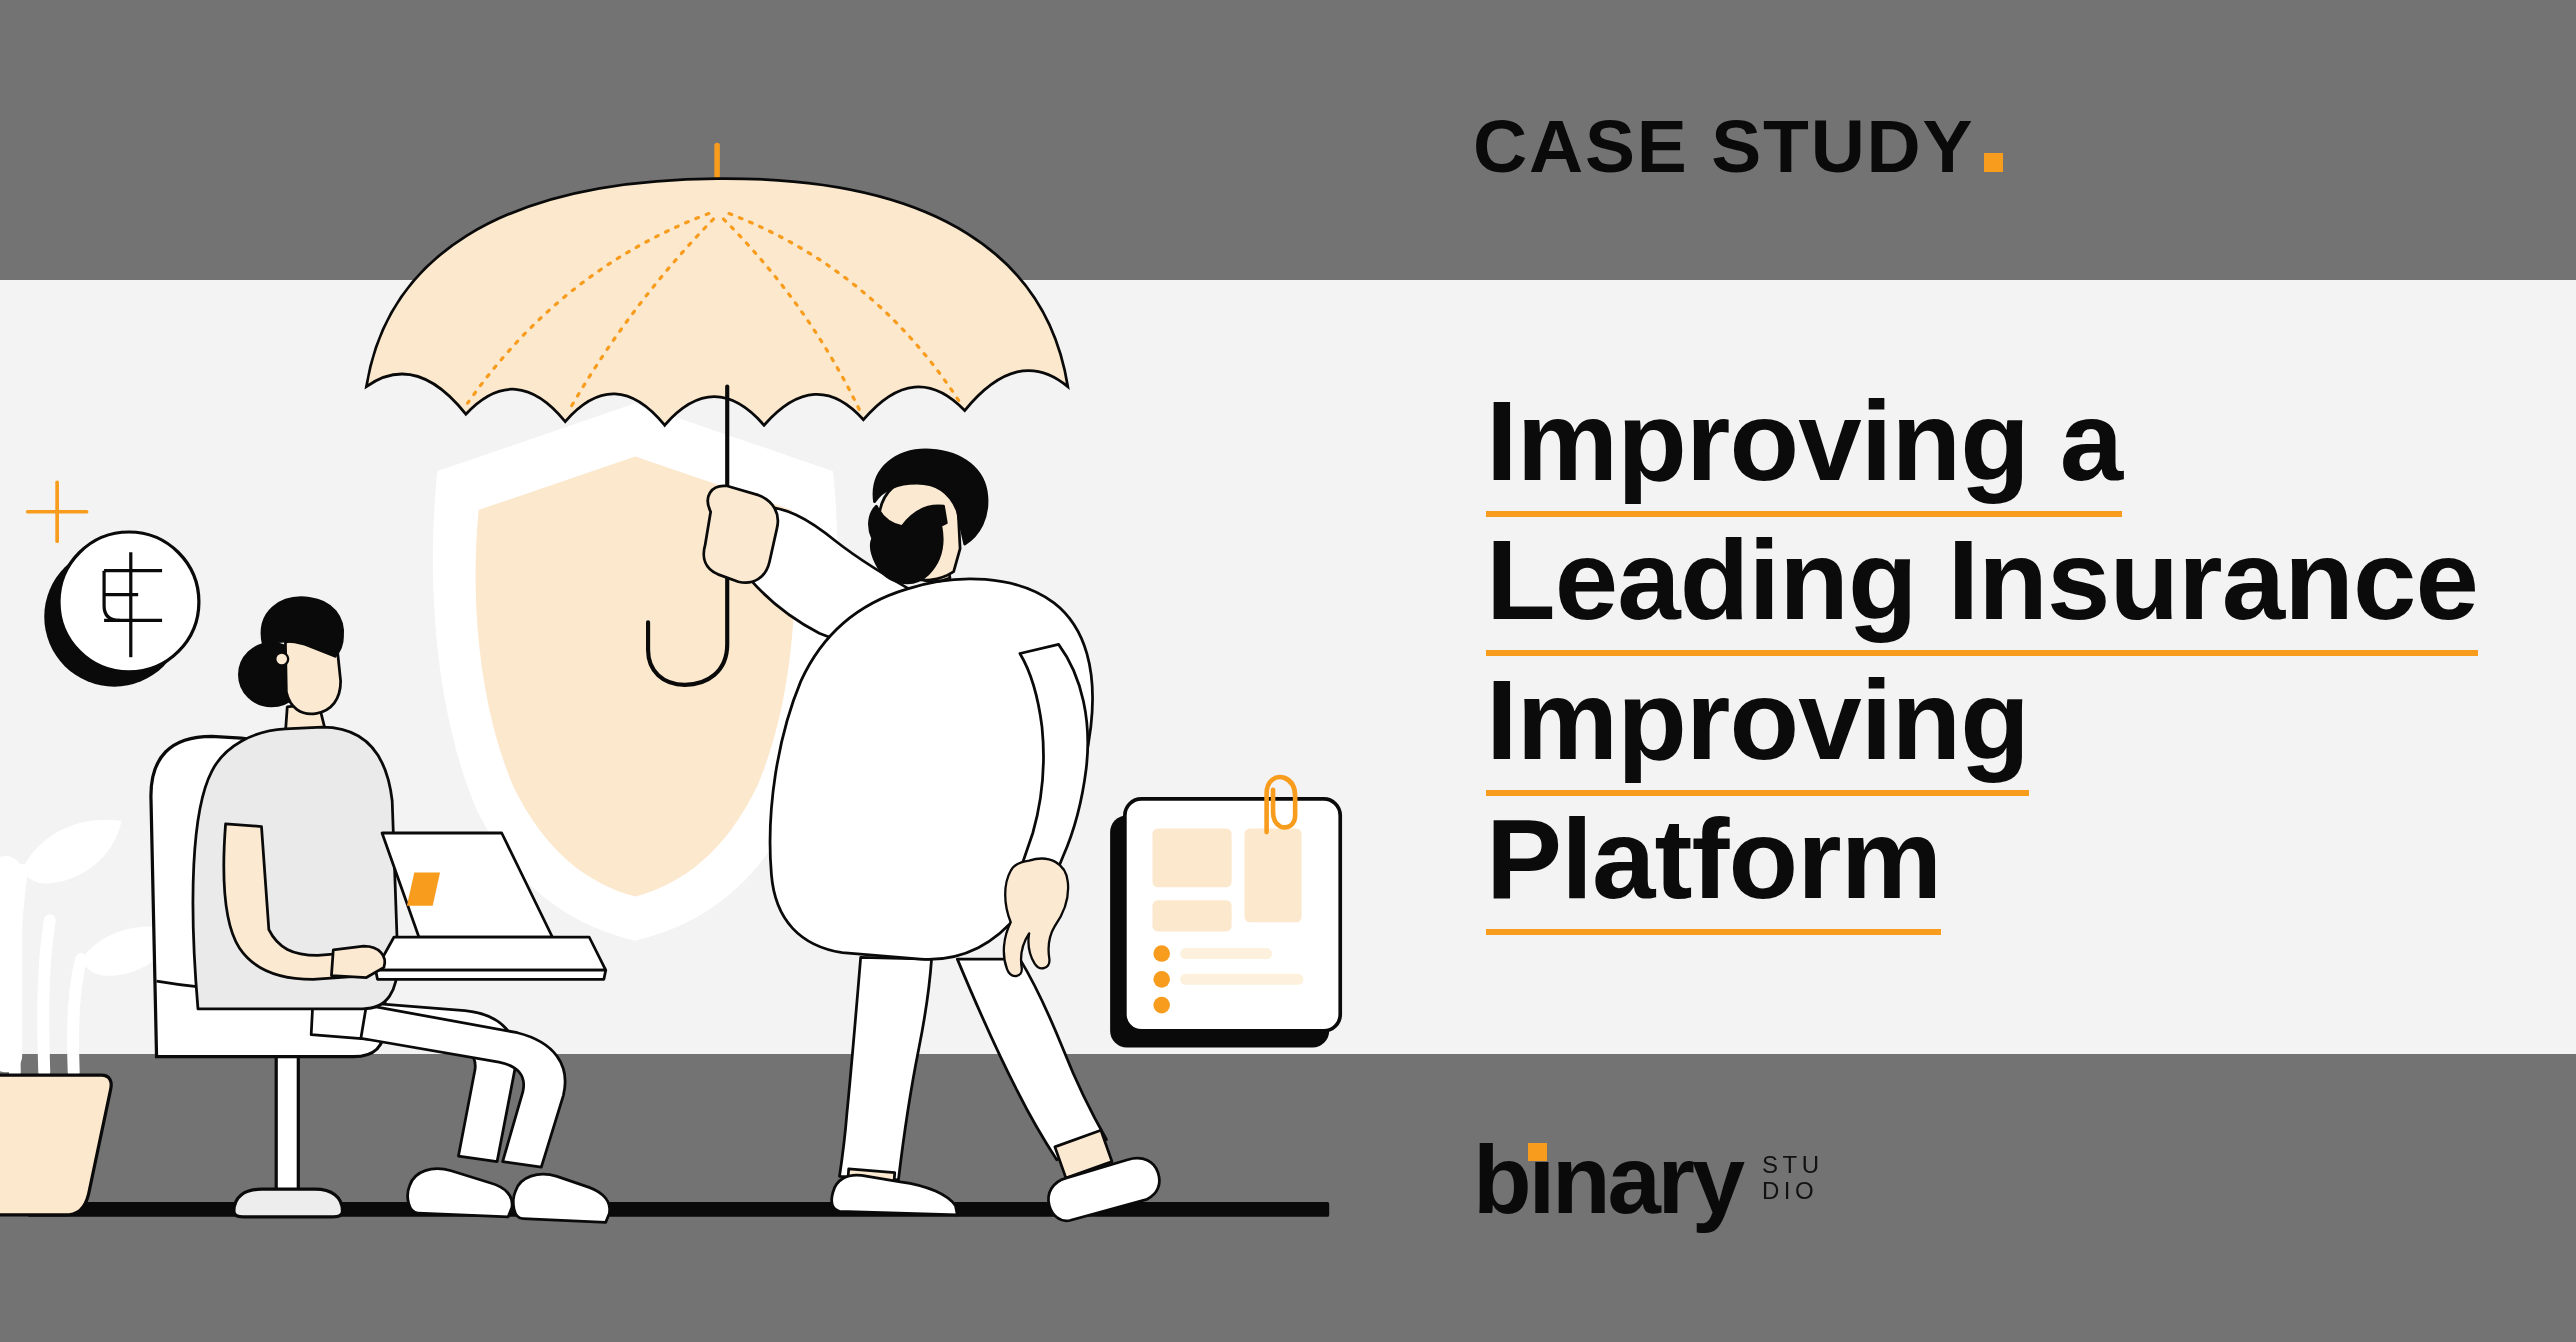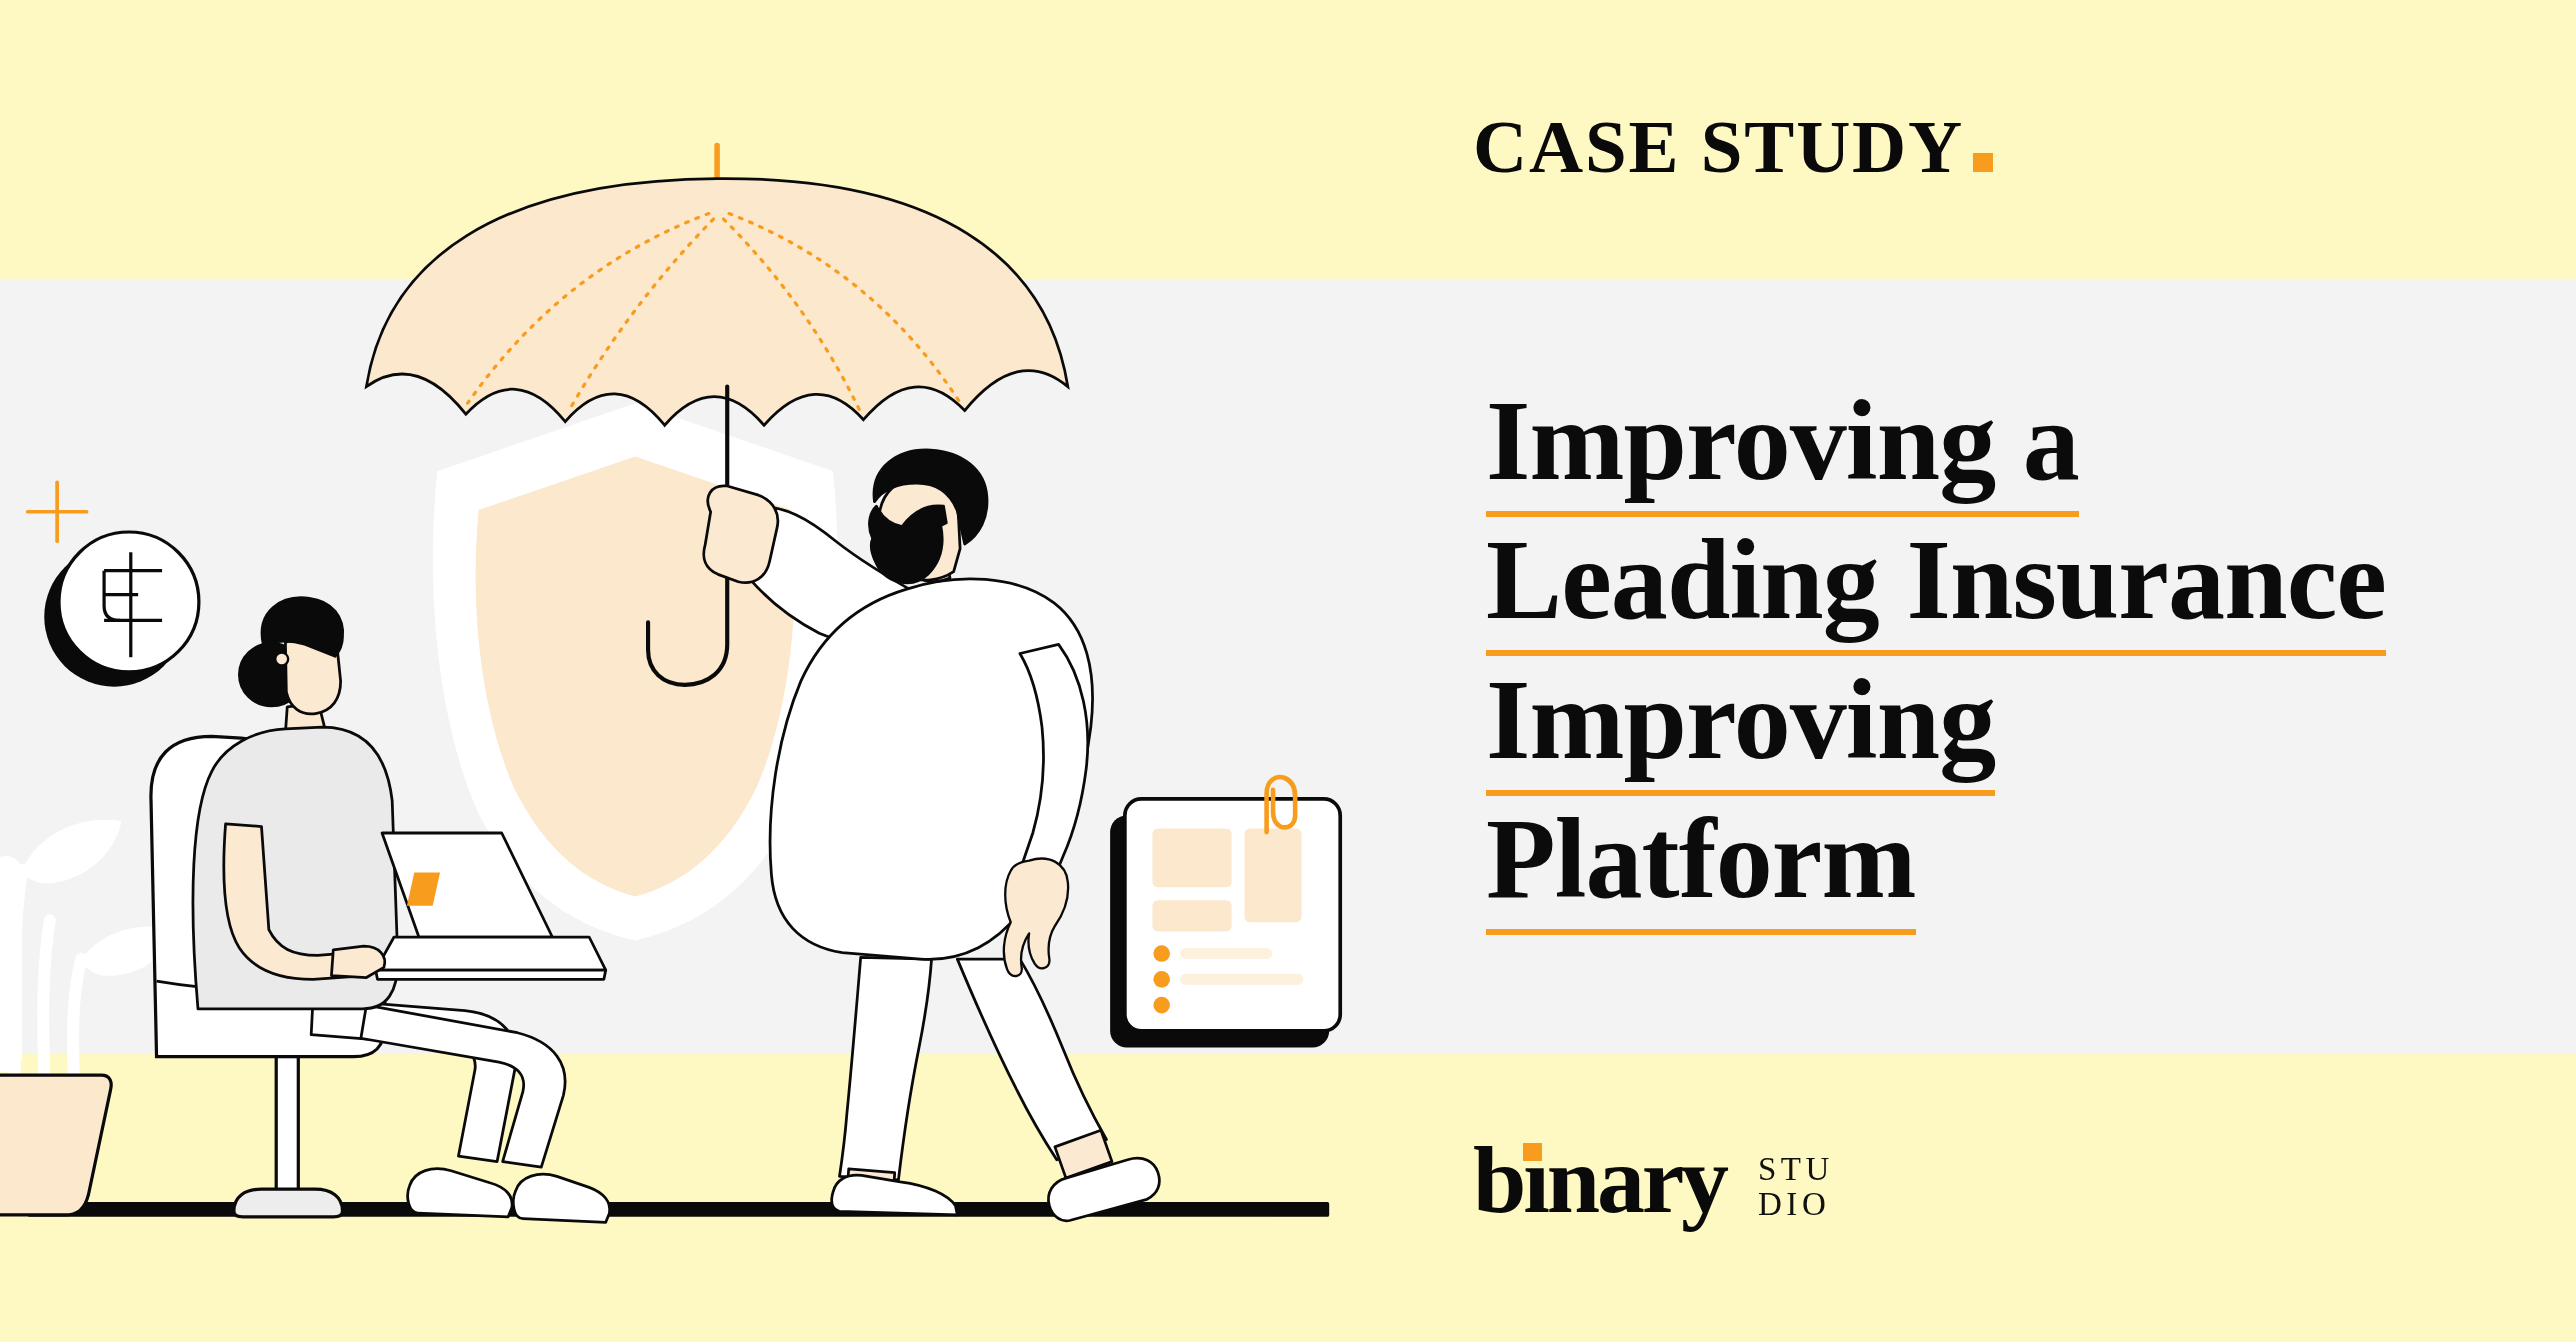--- a/index.html
+++ b/index.html
@@ -1,21 +1,21 @@
 <!DOCTYPE html>
 <html style="font-size:14.7px"><head>
 <meta charset="utf-8">
 <style>
   html,body{margin:0;padding:0;background:#fff;}
   .canvas{
     position:relative;
     width:2576px;height:1342px;
     overflow:hidden;
-    background:#fef9c3;
-    font-family:Liberation Serif, serif;
+    background:#737373;
+    font-family:Liberation Sans, sans-serif;
   }
   .band-mid{
     position:absolute;left:0;top:280px;width:2576px;height:774px;
     background:#F3F3F4;
   }
   .illustration{
     position:absolute;left:0;top:0;width:1344px;height:1342px;
   }
   
   .kicker{
@@ -46,22 +46,22 @@
   .logo-word{
     font-size:96px;font-weight:700;letter-spacing:-3.2px;
     line-height:1;color:#0A0A0A;white-space:nowrap;text-align:center;
   }
   .logo-i{position:relative;display:inline-block;}
   .logo-i .idot{
     position:absolute;left:0px;top:11px;width:18.4px;height:18.4px;
     background:#F89C1E;
   }
   .logo-studio{
-    margin-left:32px;margin-top:20px;
-    font-size:33px;font-weight:400;letter-spacing:4.6px;
+    margin-left:20px;margin-top:20px;
+    font-size:24px;font-weight:400;letter-spacing:4.6px;
     line-height:1.07;color:#111;white-space:nowrap;
   }
 </style>
 </head>
 <body>
 
 <div class="canvas">
 
   <div class="band-mid"></div>
 

